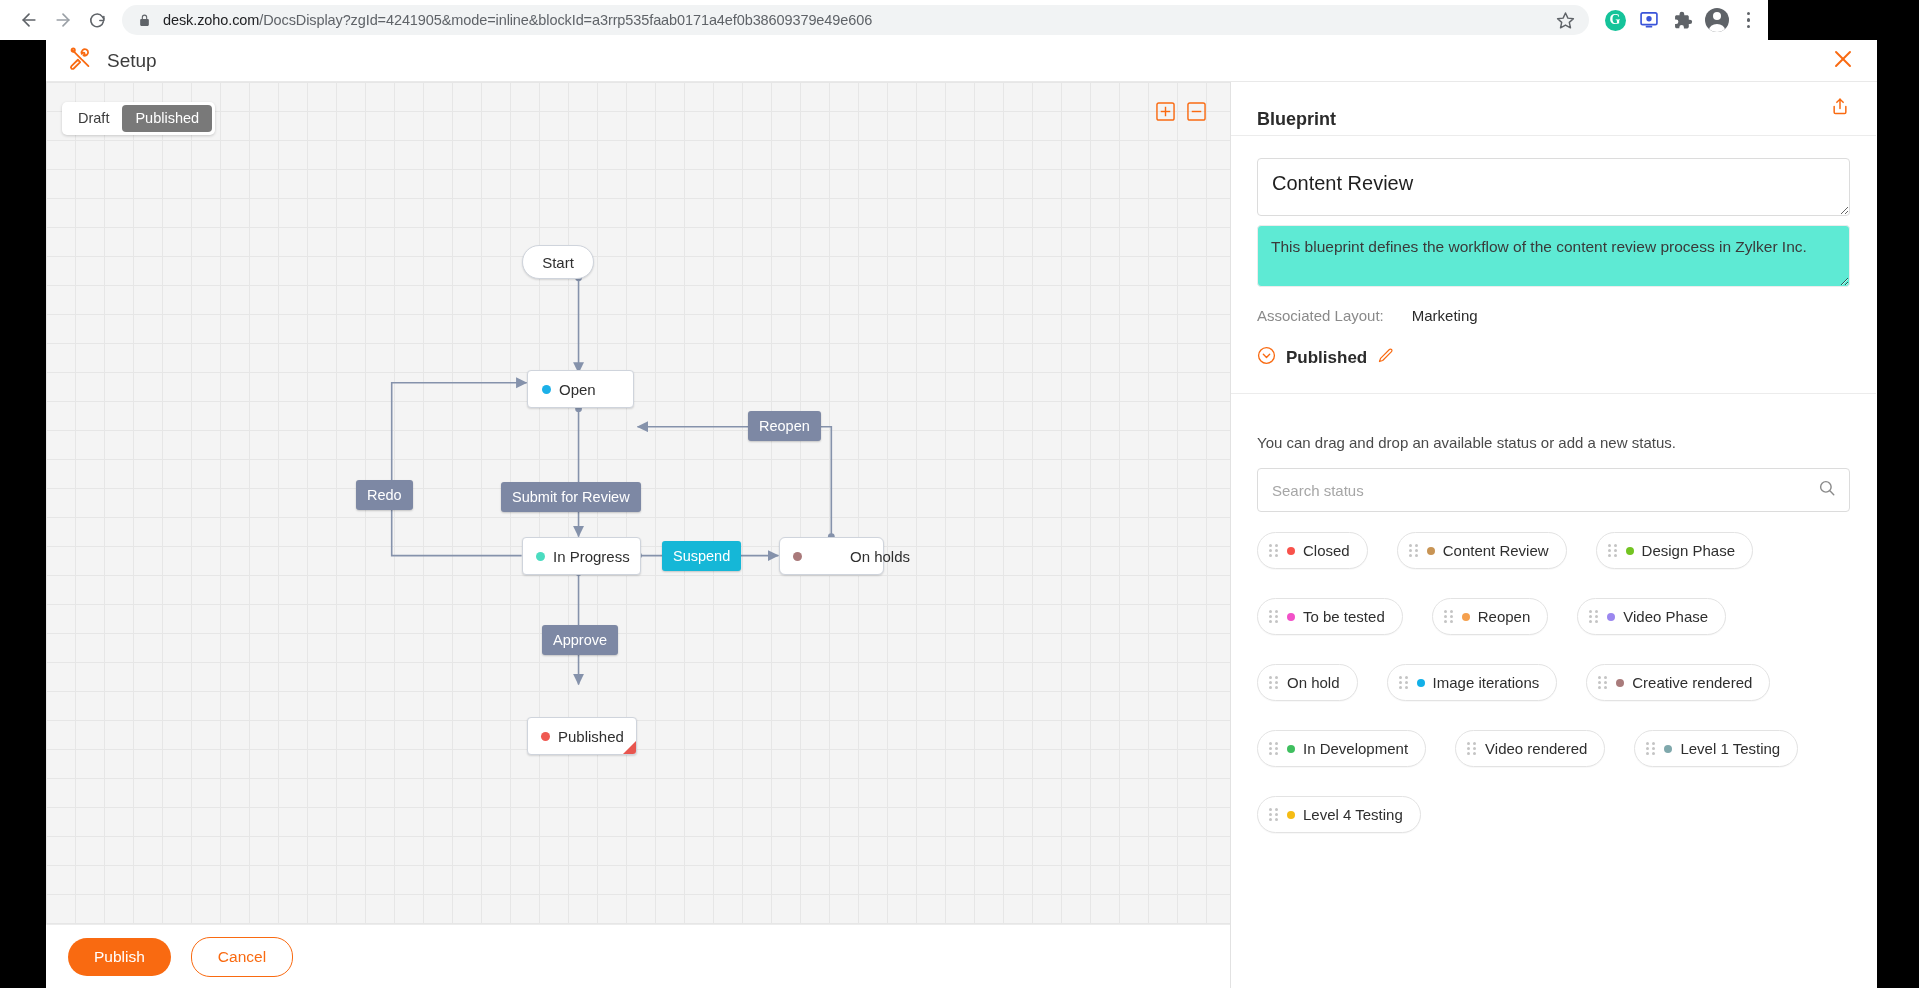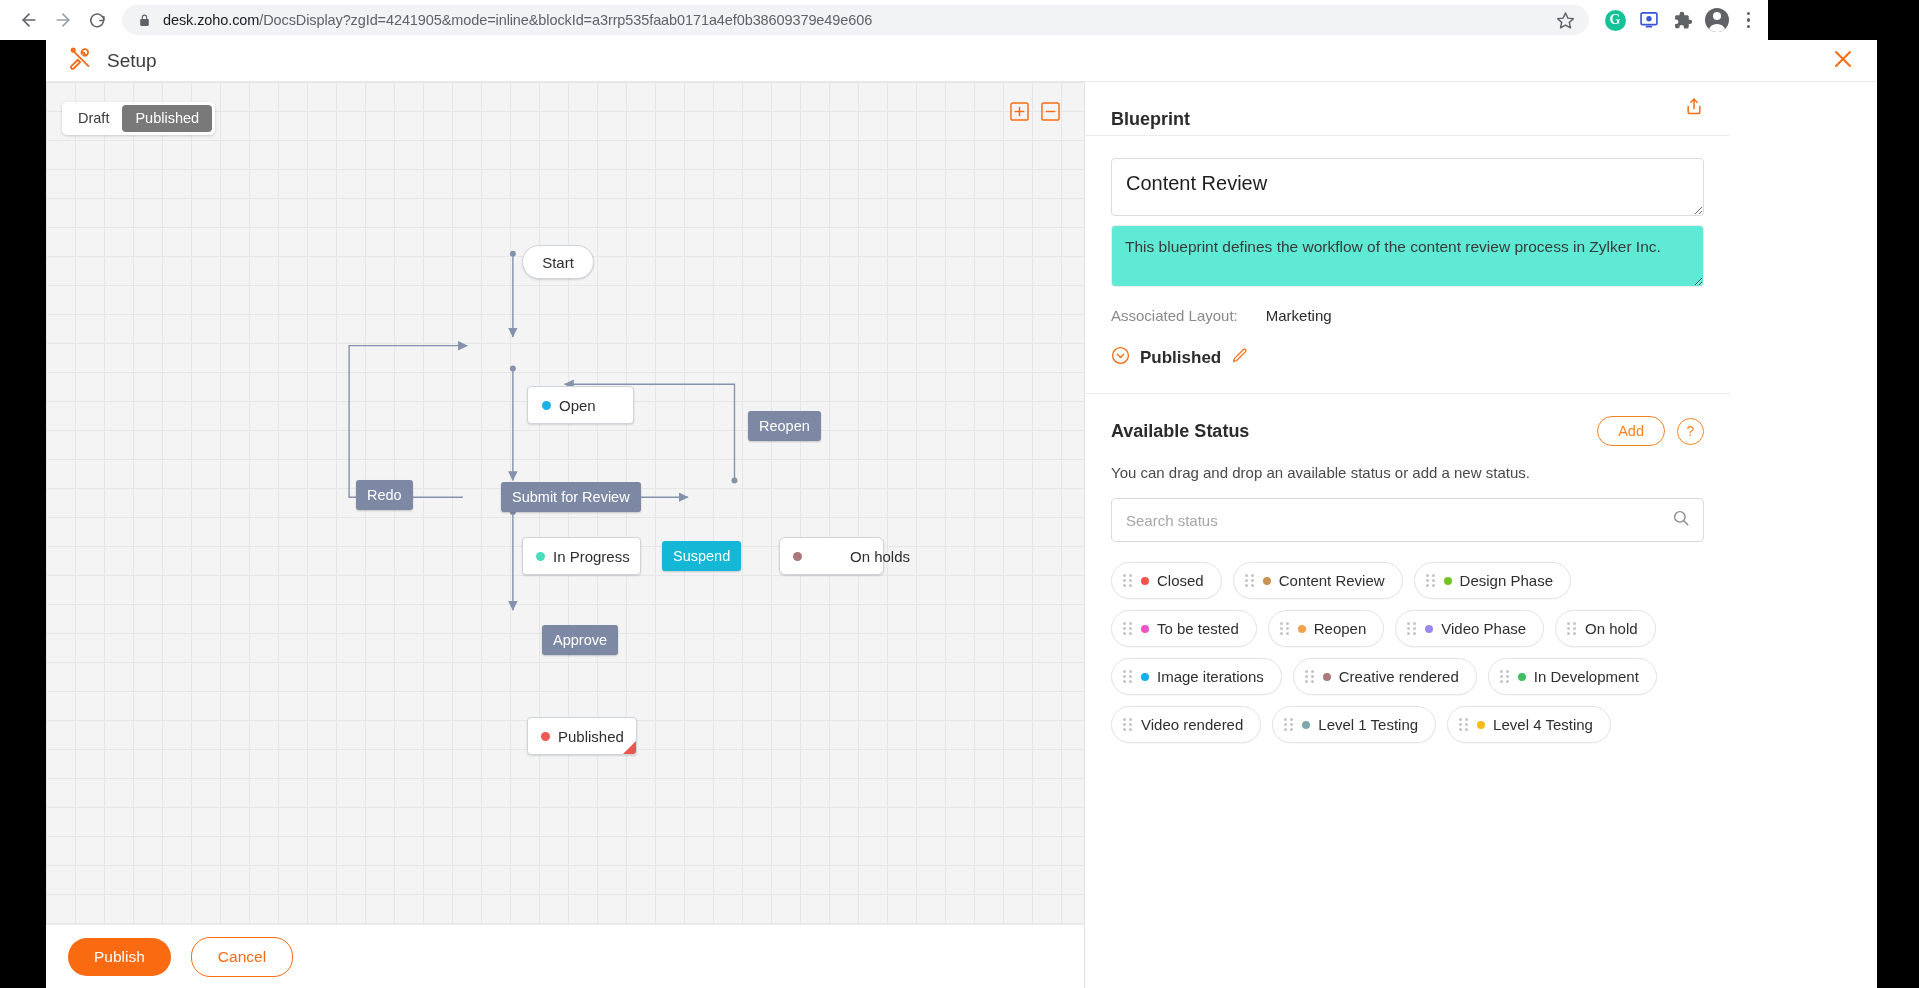--- a/index.html
+++ b/index.html
@@ -84,21 +84,21 @@
   .close-x {
     position: absolute; right: 22px; top: 50%; transform: translateY(-50%);
     cursor: pointer;
   }
 
   .body-row { display: flex; height: 906px; }
 
   
   .canvas-wrap {
     position: relative;
-    width: 1039px; height: 906px;
+    width: 1185px; height: 906px;
     background-color: #f4f4f4;
     background-image:
       linear-gradient(to right, #e6e6e6 1px, transparent 1px),
       linear-gradient(to bottom, #e6e6e6 1px, transparent 1px);
     background-size: 29px 29px;
     border-right: 1px solid #e2e2e2;
     overflow: hidden;
   }
   .mode-toggle {
     position: absolute; left: 16px; top: 20px;
@@ -202,21 +202,21 @@
   .status-hint { font-size: 15px; color: #4a4a4a; margin-top: 18px; }
   .search-wrap { position: relative; margin-top: 17px; }
   .search-input {
     width: 100%; height: 44px; border: 1px solid #dcdcdc; border-radius: 4px;
     padding: 0 42px 0 14px; font-size: 15px; color: #333;
     font-family: "Liberation Sans", sans-serif; outline: none;
   }
   .search-input::placeholder { color: #a6a6a6; }
   .search-ico { position: absolute; right: 14px; top: 50%; transform: translateY(-50%); }
 
-  .chips { display: flex; flex-wrap: wrap; gap: 11px; margin-top: 20px; }
+  .chips { display: flex; flex-wrap: wrap; gap: 29px; margin-top: 20px; }
   .chip {
     display: inline-flex; align-items: center;
     border: 1px solid #e3e3e3; border-radius: 19px;
     background: #fff; padding: 9px 17px 9px 11px;
     font-size: 15px; color: #2f2f2f; cursor: pointer;
     box-shadow: 0 1px 1px rgba(0,0,0,.03);
   }
   .grip {
     width: 9px; height: 13px; margin-right: 9px; flex: 0 0 auto;
     display: grid; grid-template-columns: 3px 3px; grid-template-rows: 3px 3px 3px;
@@ -377,21 +377,21 @@
 
           <path d="M786 455 L786 345 L592 345" marker-end="url(#ah)"></path>
           <circle cx="786" cy="455" r="3.4" fill="#8592ab" stroke="none"></circle>
         </g>
       </svg>
 
       <div class="node start" style="left:476px; top:163px; width:72px; height:34px;">
         <span>Start</span>
       </div>
 
-      <div class="node rect" style="left:481px; top:304px; width:107px; height:38px; justify-content:flex-start; padding-left:14px;">
+      <div class="node rect" style="left:481px; top:288px; width:107px; height:38px; justify-content:flex-start; padding-left:14px;">
         <span class="dot" style="background:#1cb0e8"></span>
         <span>Open</span>
       </div>
 
       <div class="node rect" style="left:476px; top:455px; width:119px; height:38px; justify-content:flex-start; padding-left:13px;">
         <span class="dot" style="background:#4bdcc0"></span>
         <span>In Progress</span>
       </div>
 
       <div class="node round" style="left:733px; top:455px; width:105px; height:38px; justify-content:flex-start; padding-left:13px;">
@@ -464,27 +464,20 @@
             <svg width="17" height="17" viewBox="0 0 24 24" fill="none" stroke="#f96a11" stroke-width="1.7" stroke-linecap="round" stroke-linejoin="round">
                 <path d="M17.5 3.5a2.1 2.1 0 0 1 3 3L8 19l-4.5 1.5L5 16z"></path>
               </svg>
           </span>
         </div>
       </div>
 
       <div class="divider"></div>
 
       <div class="status-section">
-        <div class="status-head">
-          <h3>Available Status</h3>
-          <div class="status-actions">
-            <button class="add-btn">Add</button>
-            <button class="help-btn">?</button>
-          </div>
-        </div>
 
         <div class="status-hint">You can drag and drop an available status or add a new status.</div>
 
         <div class="search-wrap">
           <input class="search-input" type="text" placeholder="Search status" style="">
           <span class="search-ico">
             <svg width="18" height="18" viewBox="0 0 24 24" fill="none" stroke="#8a8a8a" stroke-width="1.9" stroke-linecap="round">
                 <circle cx="10.5" cy="10.5" r="7"></circle>
                 <line x1="15.8" y1="15.8" x2="21" y2="21"></line>
               </svg>

